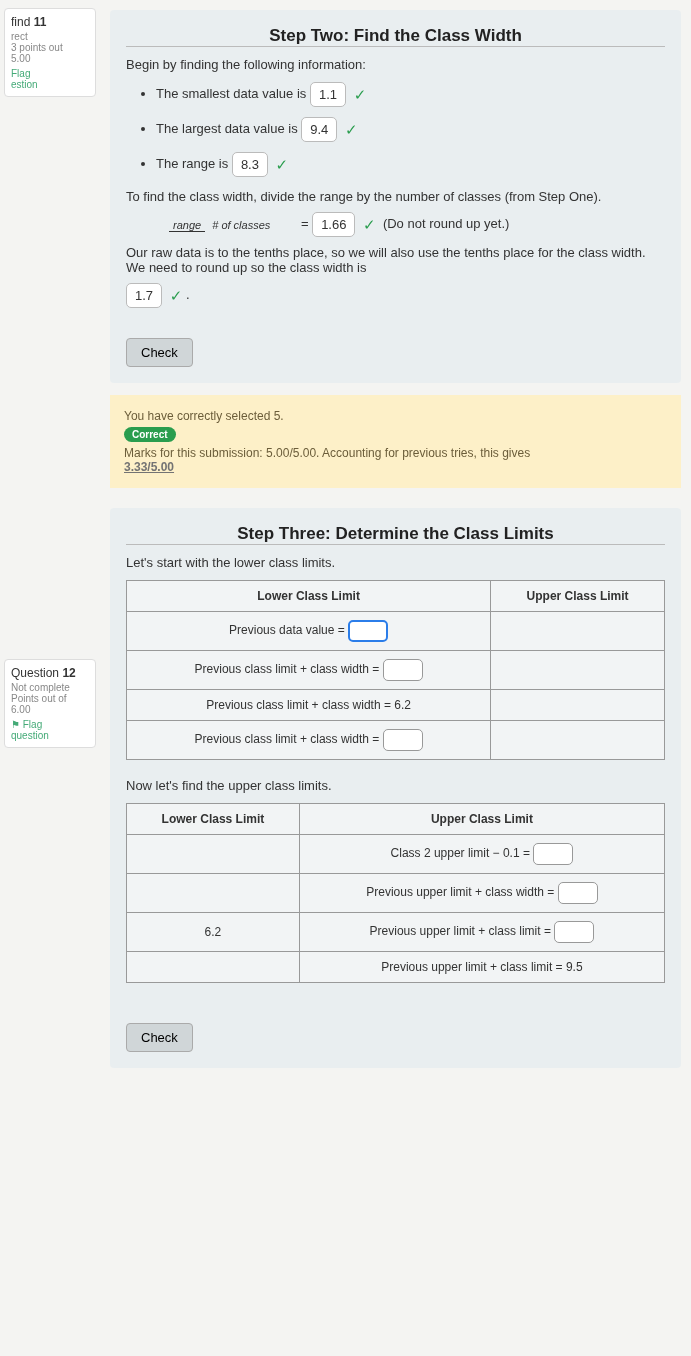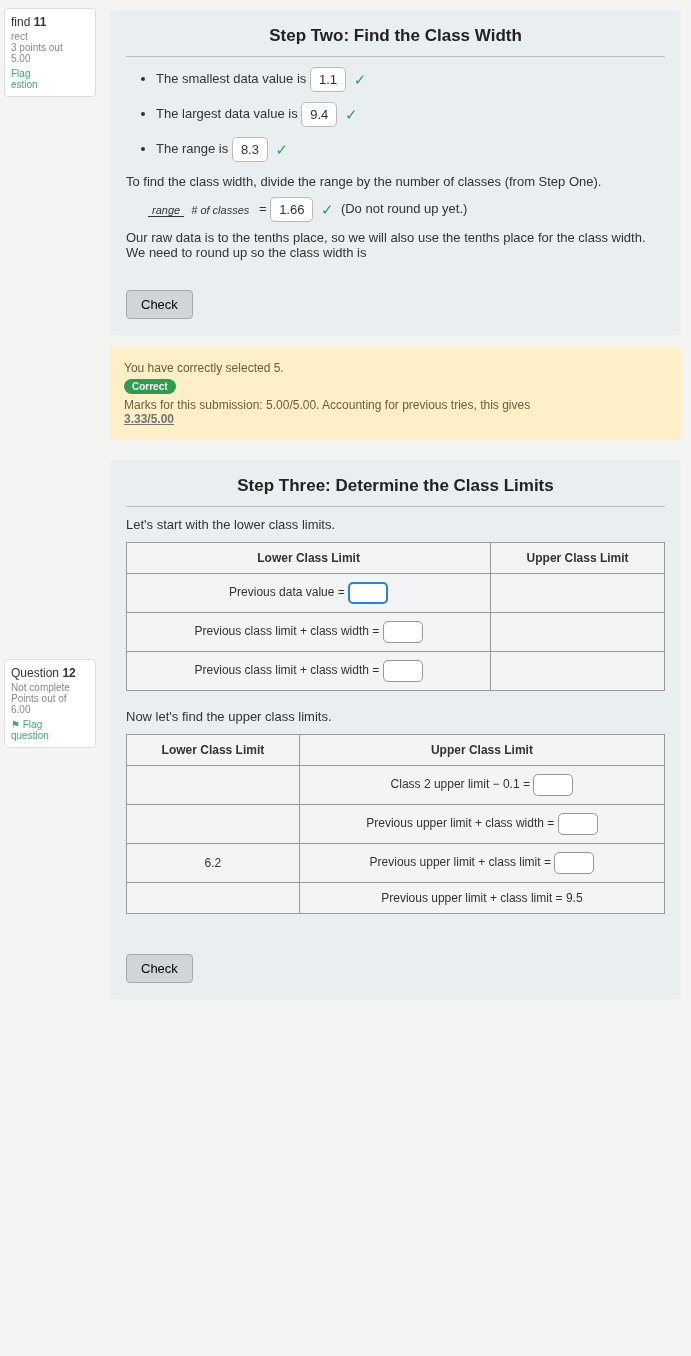--- a/index.html
+++ b/index.html
@@ -32,21 +32,20 @@
     padding: 16px;
     margin-bottom: 12px;
   }
   .panel h2 {
     text-align: center;
     font-size: 17px;
     font-weight: bold;
     color: #222;
     margin-bottom: 10px;
     border-bottom: 1px solid #bbb;
-    padding-bottom: 10px;
   }
   .panel p { margin: 8px 0; font-size: 13px; color: #333; }
   .panel ul { margin: 8px 0 12px 30px; }
   .panel li { margin: 10px 0; font-size: 13px; }
   .inline-input {
     display: inline-block;
     background: #fff;
     border: 1px solid #bbb;
     border-radius: 5px;
     padding: 4px 8px;
@@ -54,21 +53,21 @@
     min-width: 36px;
     text-align: center;
     vertical-align: middle;
   }
   .check { color: #2a9d4e; font-size: 15px; margin-left: 4px; vertical-align: middle; }
   .fraction {
     display: inline-block;
     vertical-align: middle;
     text-align: center;
     font-size: 11px;
-    margin: 0 2px;
+    margin: 0 23px;
   }
   .fraction .top { border-bottom: 1px solid #333; padding: 0 4px; font-style: italic; }
   .fraction .bot { padding: 0 4px; font-style: italic; }
   .check-btn {
     background: #d0d6d8;
     border: 1px solid #aaa;
     border-radius: 4px;
     padding: 6px 14px;
     font-size: 13px;
     cursor: pointer;
@@ -146,20 +145,21 @@
         <span>Flag</span><br>
         <span>question</span>
       </span>
     </div>
   </div>
 
   <div class="right-col">
 
     <div class="panel">
       <h2>Step Two: Find the Class Width</h2>
+      <p>Begin by finding the following information:</p>
       <ul>
         <li>
           <span>The smallest data value is</span>
           <span class="inline-input">1.1</span>
           <span class="check">✓</span>
         </li>
         <li>
           <span>The largest data value is</span>
           <span class="inline-input">9.4</span>
           <span class="check">✓</span>
@@ -175,20 +175,25 @@
         <span class="fraction">
           <span class="top">range</span>
           <span class="bot"># of classes</span>
         </span>
         <span>=</span>
         <span class="inline-input">1.66</span>
         <span class="check">✓</span>
         &nbsp;<span>(Do not round up yet.)</span>
       </p>
       <p>Our raw data is to the tenths place, so we will also use the tenths place for the class width. We need to round up so the class width is</p>
+      <p>
+        <span class="inline-input">1.7</span>
+        <span class="check">✓</span>
+        <span>.</span>
+      </p>
       <button class="check-btn">Check</button>
     </div>
 
     <div class="feedback">
       <div>You have correctly selected 5.</div>
       <span class="correct-pill">Correct</span>
       <div>Marks for this submission: 5.00/5.00. Accounting for previous tries, this gives</div>
       <b>3.33/5.00</b>
     </div>
 
@@ -204,20 +209,24 @@
         </tr>
         <tr>
           <td><span>Previous data value =</span> <span class="blank-input hl"></span></td>
           <td></td>
         </tr>
         <tr>
           <td><span>Previous class limit + class width =</span> <span class="blank-input"></span></td>
           <td></td>
         </tr>
         <tr>
+          <td>Previous class limit + class width = 6.2</td>
+          <td></td>
+        </tr>
+        <tr>
           <td><span>Previous class limit + class width =</span> <span class="blank-input"></span></td>
           <td></td>
         </tr>
       </tbody>
         </table>
 
       <p>Now let's find the upper class limits.</p>
 
       <table class="limits">
         <tbody>

